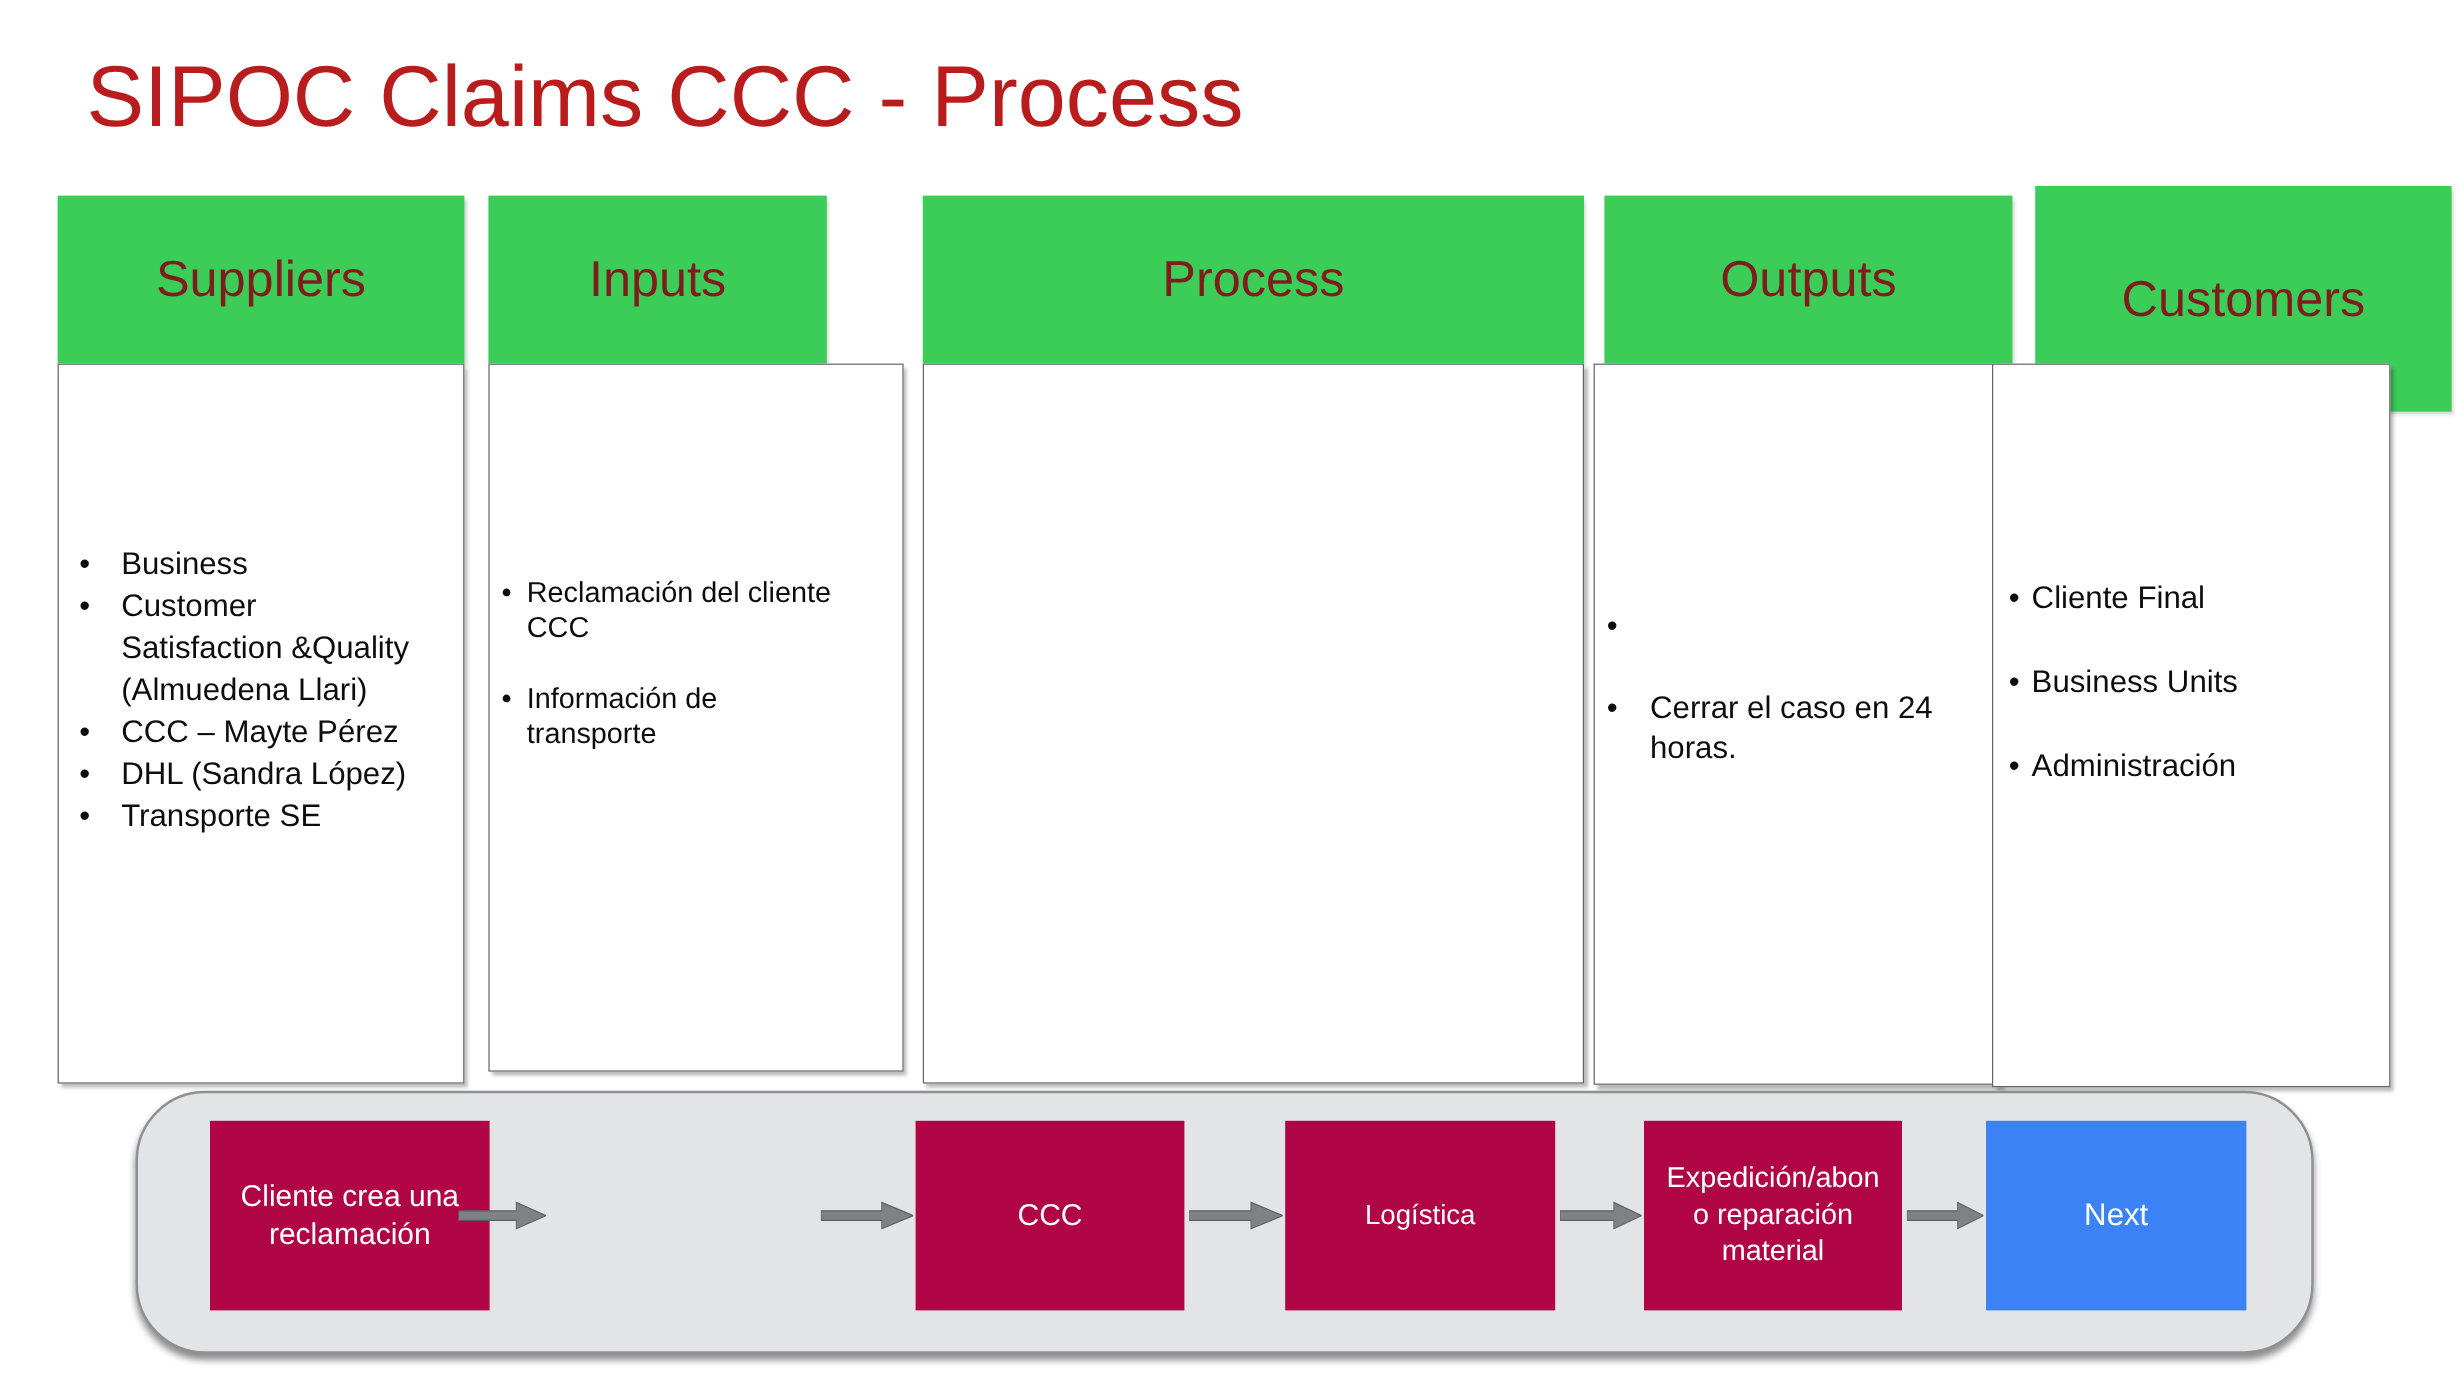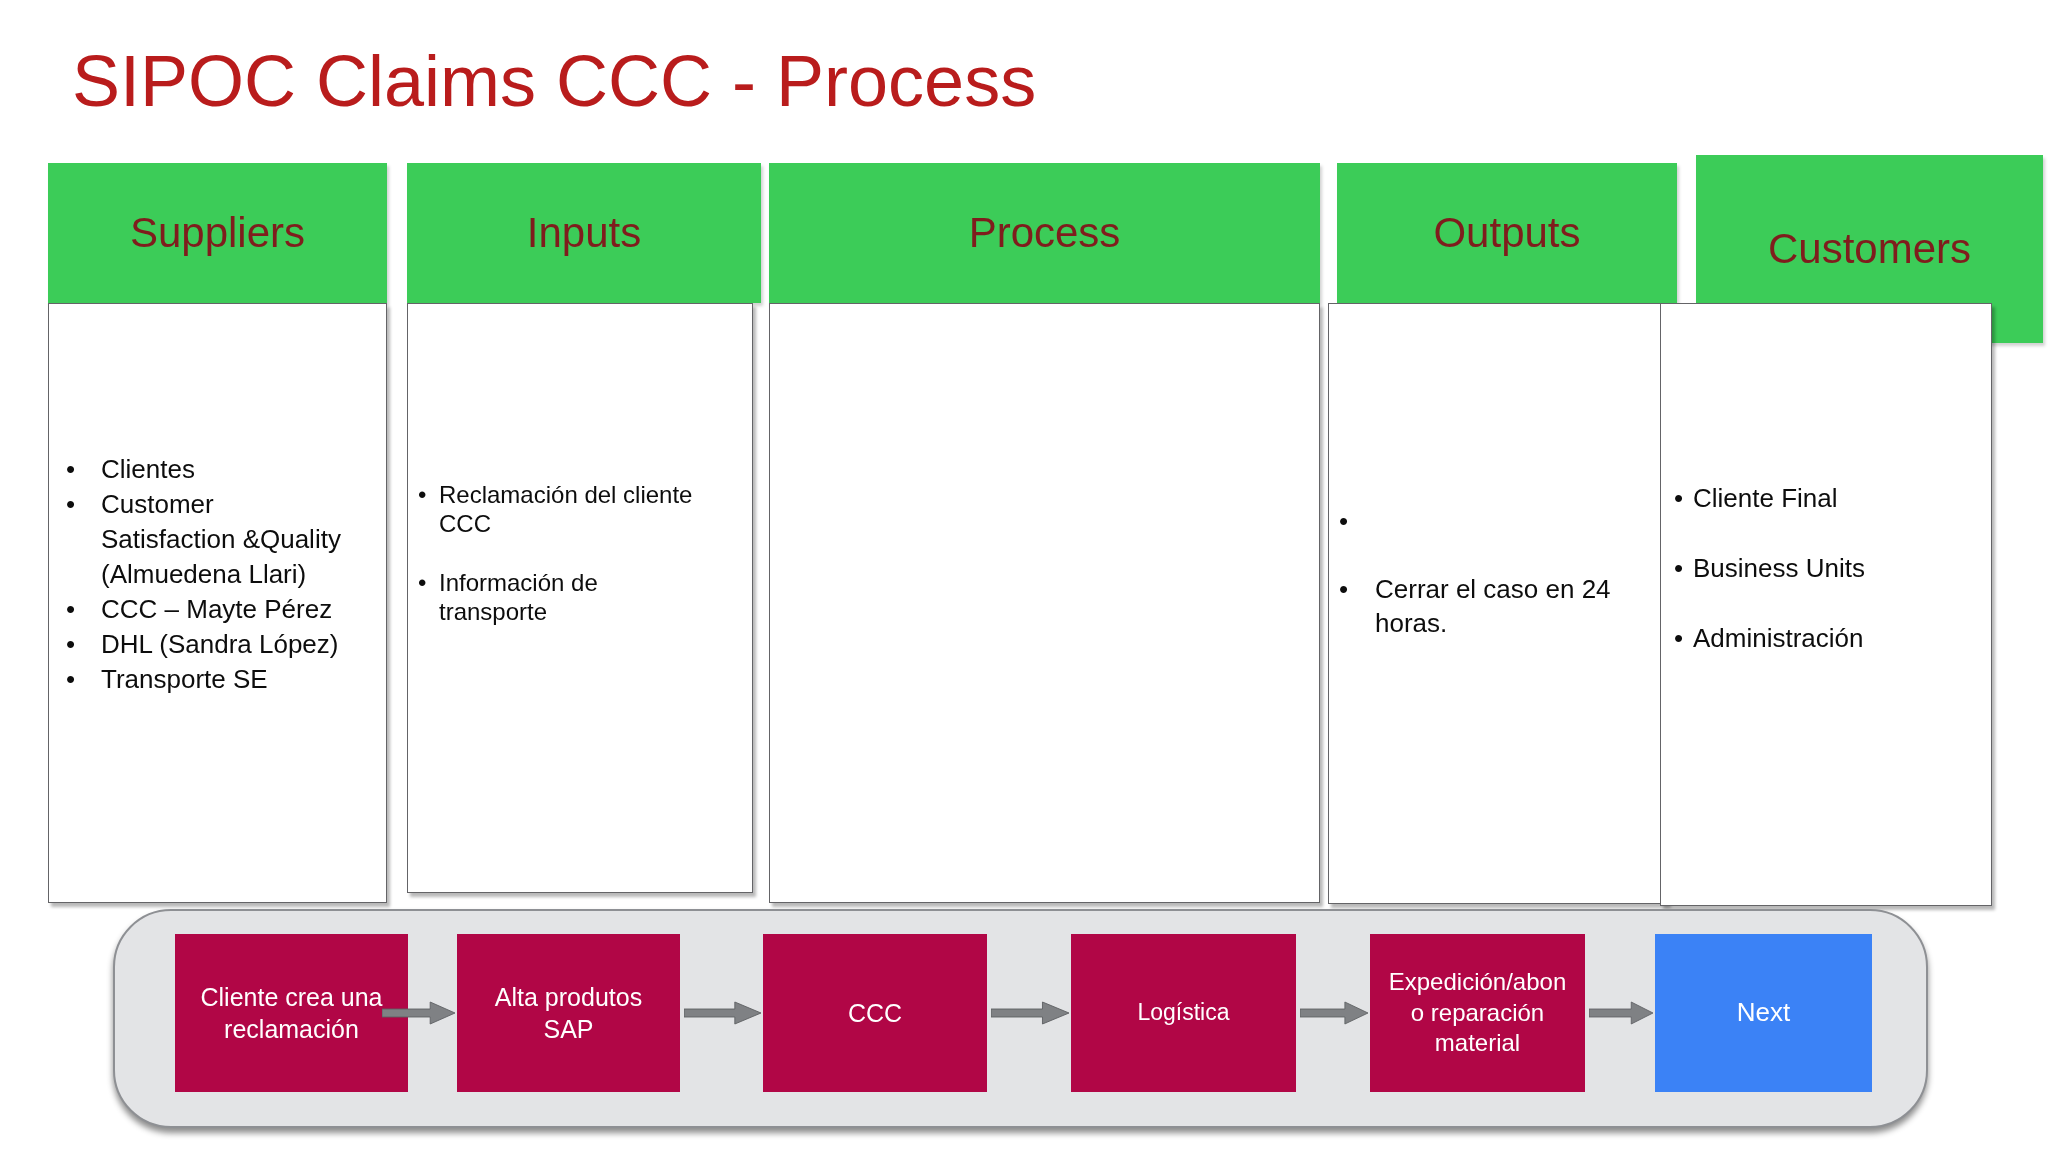--- a/index.html
+++ b/index.html
@@ -12,21 +12,21 @@
     font-size:72px; line-height:1.1; color:#b91c1c; font-weight:400;
     letter-spacing:0px; white-space:nowrap;
   }
 
   .col-head {
     position:absolute; background:#3CCC58; color:#7f1d1d;
     display:flex; align-items:center; justify-content:center;
     font-size:42px; box-shadow:2px 3px 3px rgba(0,0,0,0.18);
   }
   .head-c1 { left:48px;  top:163px; width:339px; height:140px; }
-  .head-c2 { left:407px; top:163px; width:354px; height:140px; }
+  .head-c2 { left:407px; top:163px; width:282px; height:140px; }
   .head-c3 { left:769px; top:163px; width:551px; height:140px; }
   .head-c4 { left:1337px;top:163px; width:340px; height:140px; }
   .head-c5 { left:1696px;top:155px; width:347px; height:188px; }
 
   .col-body {
     position:absolute; background:#ffffff; border:1px solid #646467;
     box-shadow:3px 4px 3px rgba(0,0,0,0.28); color:#0d0d0d;
   }
   .body-c1 { left:48px;  top:303px; width:339px; height:600px; }
   .body-c2 { left:407px; top:303px; width:346px; height:590px; }
@@ -102,21 +102,21 @@
     <span>Outputs</span>
   </div>
   <div class="col-head head-c5">
     <span>Customers</span>
   </div>
 
   <div class="col-body body-c1">
     <ul>
       <li>
         <span class="bullet">•</span>
-        <span class="txt">Clientes</span>
+        <span class="txt">Business</span>
       </li>
       <li>
         <span class="bullet">•</span>
         <span class="txt">Customer
 Satisfaction &amp;Quality
 (Almuedena Llari)</span>
       </li>
       <li>
         <span class="bullet">•</span>
         <span class="txt">CCC – Mayte Pérez</span>
@@ -184,24 +184,20 @@
   <div class="step s1">
     <span class="txt">Cliente crea una
 reclamación</span>
   </div>
   <div class="arrow a1">
     <svg viewBox="0 0 100 26" preserveAspectRatio="none">
         <path d="M0 9 H66 V2 L100 13 L66 24 V17 H0 Z" fill="#7F8184" stroke="#5d5f62" stroke-width="1"></path>
       </svg>
   </div>
 
-  <div class="step s2">
-    <span class="txt">Alta produtos
-SAP</span>
-  </div>
   <div class="arrow a2">
     <svg viewBox="0 0 100 26" preserveAspectRatio="none">
         <path d="M0 9 H66 V2 L100 13 L66 24 V17 H0 Z" fill="#7F8184" stroke="#5d5f62" stroke-width="1"></path>
       </svg>
   </div>
 
   <div class="step s3">
     <span class="txt">CCC</span>
   </div>
   <div class="arrow a3">

